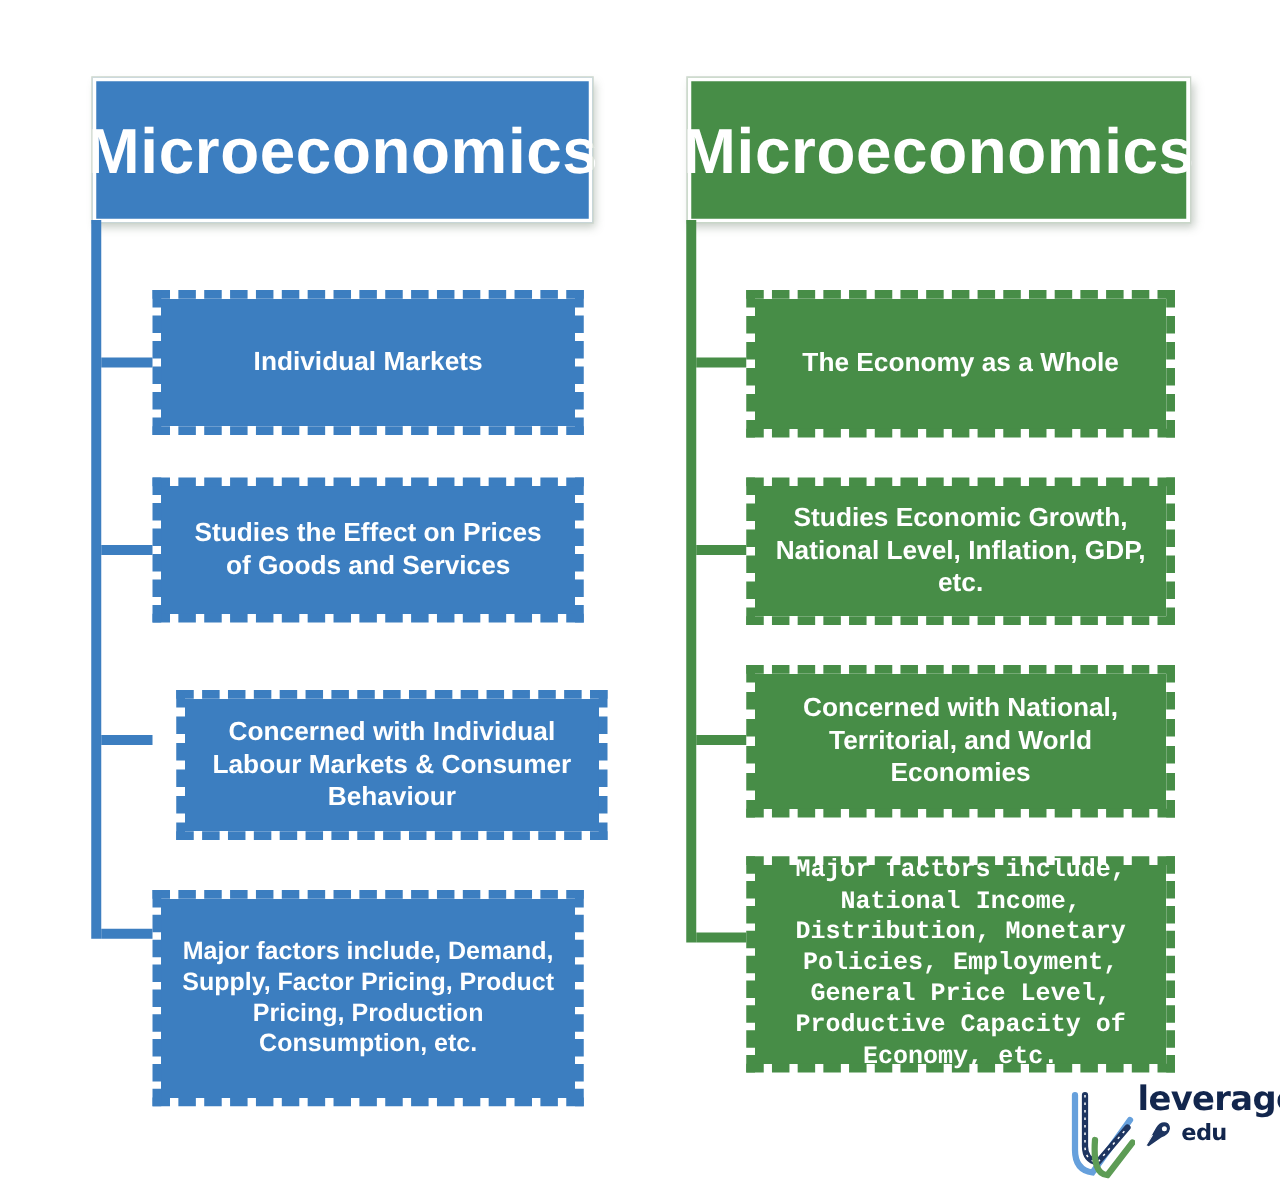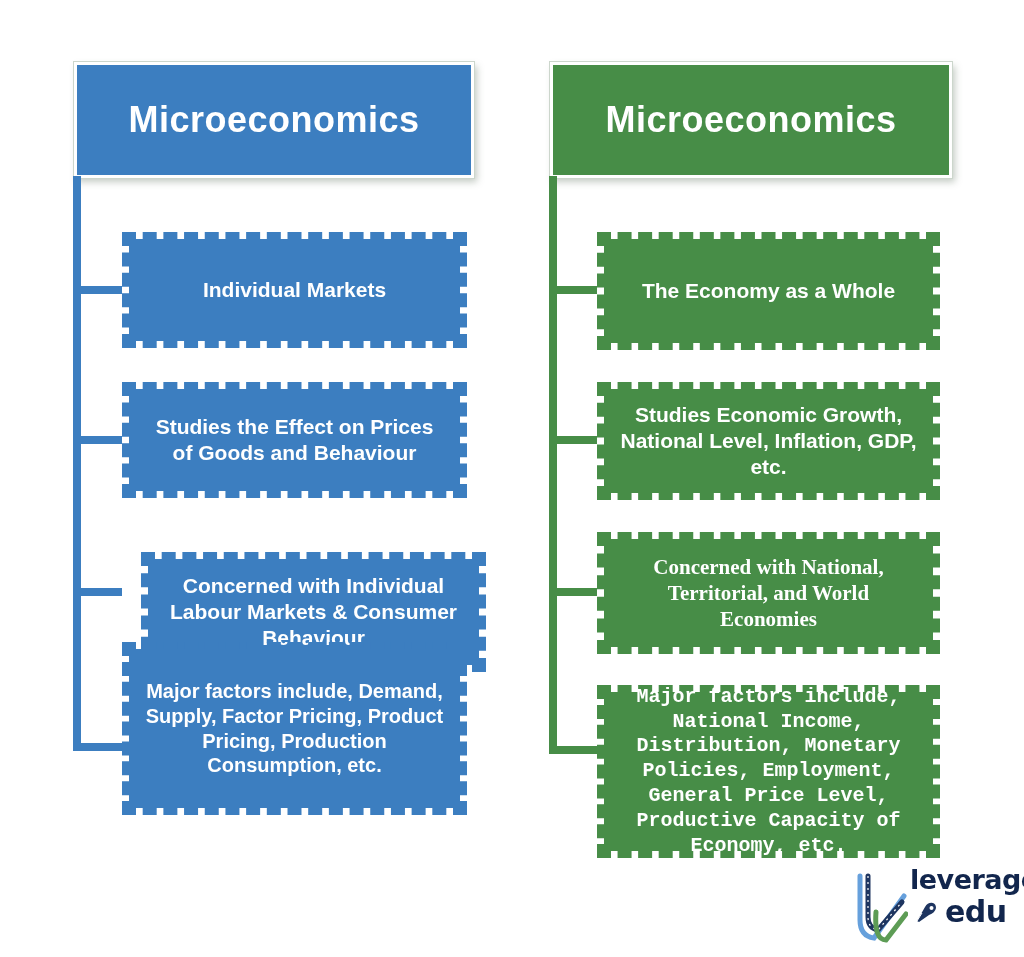--- a/index.html
+++ b/index.html
@@ -7,21 +7,21 @@
     position:relative;width:1024px;height:957px;background:#ffffff;
     font-family:"Liberation Sans",sans-serif;overflow:hidden;
   }
   
   .header{
     position:absolute;box-sizing:border-box;
     background:var(--col);
     border:3px solid #ffffff;
     outline:1px solid #ccd6cc;
     box-shadow:3px 4px 7px rgba(125,140,125,.45);
-    color:#ffffff;font-weight:700;font-size:36px;letter-spacing:.5px;
+    color:#ffffff;font-weight:700;font-size:51px;letter-spacing:.5px;
     display:flex;align-items:center;justify-content:center;
   }
   
   .node{
     position:absolute;box-sizing:border-box;
     border:7px dashed var(--col);
     background:var(--col);background-clip:padding-box;
     color:#ffffff;font-size:21px;font-weight:600;line-height:1.24;
     display:flex;align-items:center;justify-content:center;
     text-align:center;padding:6px 16px;
@@ -30,58 +30,58 @@
   
   .vline,.stub{position:absolute;background:var(--col);}
   
   .c0 .header{left:74px;top:62px;width:400px;height:116px;}
   .c0 .vline{left:73px;top:176px;width:8px;height:575px;}
   .c0 .stub{left:81px;width:41px;height:8px;}
   .c0 .s1{top:286px;}.c0 .s2{top:436px;}.c0 .s3{top:588px;}.c0 .s4{top:743px;}
   .c0 .n1{left:122px;top:232px;width:345px;height:116px;}
   .c0 .n2{left:122px;top:382px;width:345px;height:116px;}
   .c0 .n3{left:122px;top:552px;width:345px;height:120px;margin-left:19px;}
-  .c0 .n4{left:122px;top:642px;width:345px;height:173px;}
+  .c0 .n4{left:122px;top:712px;width:345px;height:173px;}
   
   .c1 .header{left:550px;top:62px;width:402px;height:116px;}
   .c1 .vline{left:549px;top:176px;width:8px;height:578px;}
   .c1 .stub{left:557px;width:40px;height:8px;}
   .c1 .s1{top:286px;}.c1 .s2{top:436px;}.c1 .s3{top:588px;}.c1 .s4{top:746px;}
   .c1 .n1{left:597px;top:232px;width:343px;height:118px;text-align:right;}
   .c1 .n2{left:597px;top:382px;width:343px;height:118px;}
-  .c1 .n3{left:597px;top:532px;width:343px;height:122px;font-family:Liberation Serif, serif;}
+  .c1 .n3{left:597px;top:532px;width:343px;height:122px;}
   .c1 .n4{left:597px;top:685px;width:343px;height:173px;font-family:Liberation Mono, monospace;}
   
   .logo{position:absolute;left:854px;top:866px;width:166px;height:88px;}
   .logo-mark{position:absolute;left:0;top:6px;}
   .logo-text{
     position:absolute;left:56px;top:0;
     color:var(--logo-navy);font-family:"DejaVu Sans",sans-serif;
     font-weight:700;line-height:1.05;
   }
   .logo-line1{font-size:27px;letter-spacing:-0.5px;}
   .logo-line2{display:flex;align-items:center;margin-left:6px;margin-top:2px;}
-  .logo-line2 .word{font-size:30px;letter-spacing:-0.5px;margin-left:5px;}
+  .logo-line2 .word{font-size:18px;letter-spacing:-0.5px;margin-left:5px;}
 </style>
 </head>
 <body>
 
 <div class="canvas">
 
   <section class="column c0" style="--col: #3c7ec0;">
     <div class="header">
       <span>Microeconomics</span>
     </div>
     <div class="vline"></div>
     <div class="stub s1"></div>
     <div class="stub s2"></div>
     <div class="stub s3"></div>
     <div class="stub s4"></div>
     <div class="node n1">Individual Markets</div>
-    <div class="node n2">Studies the Effect on Prices of Goods and Behaviour</div>
+    <div class="node n2">Studies the Effect on Prices of Goods and Services</div>
     <div class="node n3">Concerned with Individual Labour Markets &amp; Consumer Behaviour</div>
     <div class="node n4">Major factors include, Demand, Supply, Factor Pricing, Product Pricing, Production Consumption, etc.</div>
   </section>
 
   <section class="column c1" style="--col: #478d47;">
     <div class="header">
       <span>Microeconomics</span>
     </div>
     <div class="vline"></div>
     <div class="stub s1"></div>

